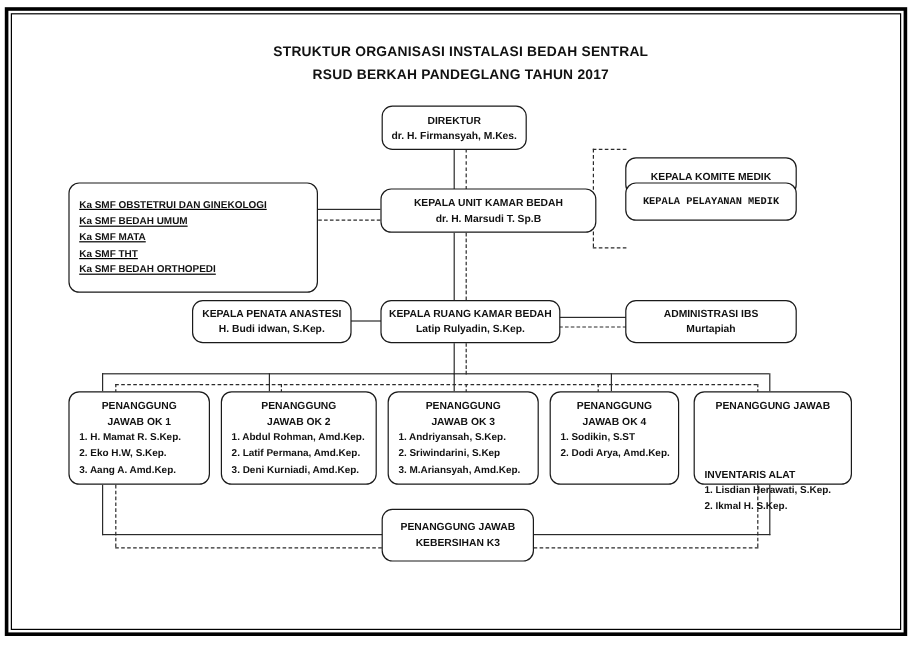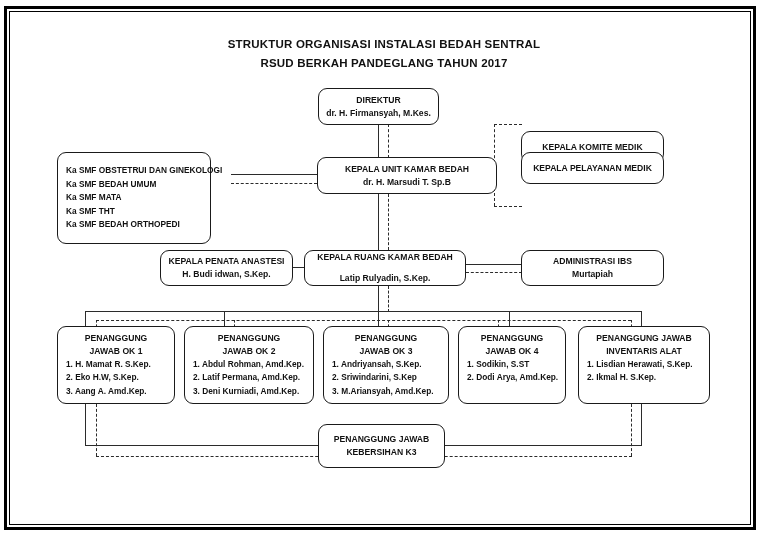--- a/index.html
+++ b/index.html
@@ -102,43 +102,43 @@
 
   <div class="box" style="left:318px;top:88px;width:121px;height:37px;">
     <div class="ln">DIREKTUR</div>
     <div class="ln">dr. H. Firmansyah, M.Kes.</div>
   </div>
 
   <div class="box" style="left:521px;top:99px;width:143px;height:32px;margin-top:32px;">
     <div class="ln">KEPALA KOMITE MEDIK</div>
   </div>
 
-  <div class="box" style="left:521px;top:152px;width:143px;height:32px;">
+  <div class="box" style="left:521px;top:152px;width:143px;height:32px;font-family:Liberation Mono, monospace;">
     <div class="ln">KEPALA PELAYANAN MEDIK</div>
   </div>
 
-  <div class="box left-align" style="left:57px;top:152px;width:154px;height:92px;padding:6px 0 6px 8px;justify-content:center;">
+  <div class="box left-align" style="left:57px;top:152px;width:208px;height:92px;padding:6px 0 6px 8px;justify-content:center;text-decoration:underline;">
     <div class="lst">Ka SMF OBSTETRUI DAN GINEKOLOGI</div>
     <div class="lst">Ka SMF BEDAH UMUM</div>
     <div class="lst">Ka SMF MATA</div>
     <div class="lst">Ka SMF THT</div>
     <div class="lst">Ka SMF BEDAH ORTHOPEDI</div>
   </div>
 
   <div class="box" style="left:317px;top:157px;width:180px;height:37px;">
     <div class="ln">KEPALA UNIT KAMAR BEDAH</div>
     <div class="ln">dr. H. Marsudi T. Sp.B</div>
   </div>
 
   <div class="box" style="left:160px;top:250px;width:133px;height:36px;">
     <div class="ln">KEPALA PENATA ANASTESI</div>
     <div class="ln">H. Budi idwan, S.Kep.</div>
   </div>
 
-  <div class="box" style="left:304px;top:250px;width:162px;height:36px;justify-content:space-between;">
+  <div class="box" style="left:317px;top:250px;width:150px;height:36px;">
     <div class="ln">KEPALA RUANG KAMAR BEDAH</div>
     <div class="ln">Latip Rulyadin, S.Kep.</div>
   </div>
 
   <div class="box" style="left:521px;top:250px;width:143px;height:36px;">
     <div class="ln">ADMINISTRASI IBS</div>
     <div class="ln">Murtapiah</div>
   </div>
 
   <div class="box left-align" style="left:57px;top:326px;width:118px;height:78px;padding:5px 0 5px 8px;justify-content:flex-start;">
@@ -167,21 +167,21 @@
 
   <div class="box left-align" style="left:458px;top:326px;width:108px;height:78px;padding:5px 0 5px 8px;justify-content:flex-start;">
     <div class="ln" style="text-align:center;padding-right:8px;">PENANGGUNG</div>
     <div class="ln" style="text-align:center;padding-right:8px;">JAWAB OK 4</div>
     <div class="lst">1. Sodikin, S.ST</div>
     <div class="lst">2. Dodi Arya, Amd.Kep.</div>
   </div>
 
   <div class="box left-align" style="left:578px;top:326px;width:132px;height:78px;padding:5px 0 5px 8px;justify-content:flex-start;">
     <div class="ln" style="text-align:center;padding-right:8px;">PENANGGUNG JAWAB</div>
-    <div class="ln" style="text-align:center;padding-right:8px;">INVENTARIS ALAT</div>
+    <div class="ln" style="text-align:left;padding-right:8px;margin-top:44px;">INVENTARIS ALAT</div>
     <div class="lst">1. Lisdian Herawati, S.Kep.</div>
     <div class="lst">2. Ikmal H. S.Kep.</div>
   </div>
 
   <div class="box" style="left:318px;top:424px;width:127px;height:44px;">
     <div class="ln">PENANGGUNG JAWAB</div>
     <div class="ln">KEBERSIHAN K3</div>
   </div>
 
 </div>

